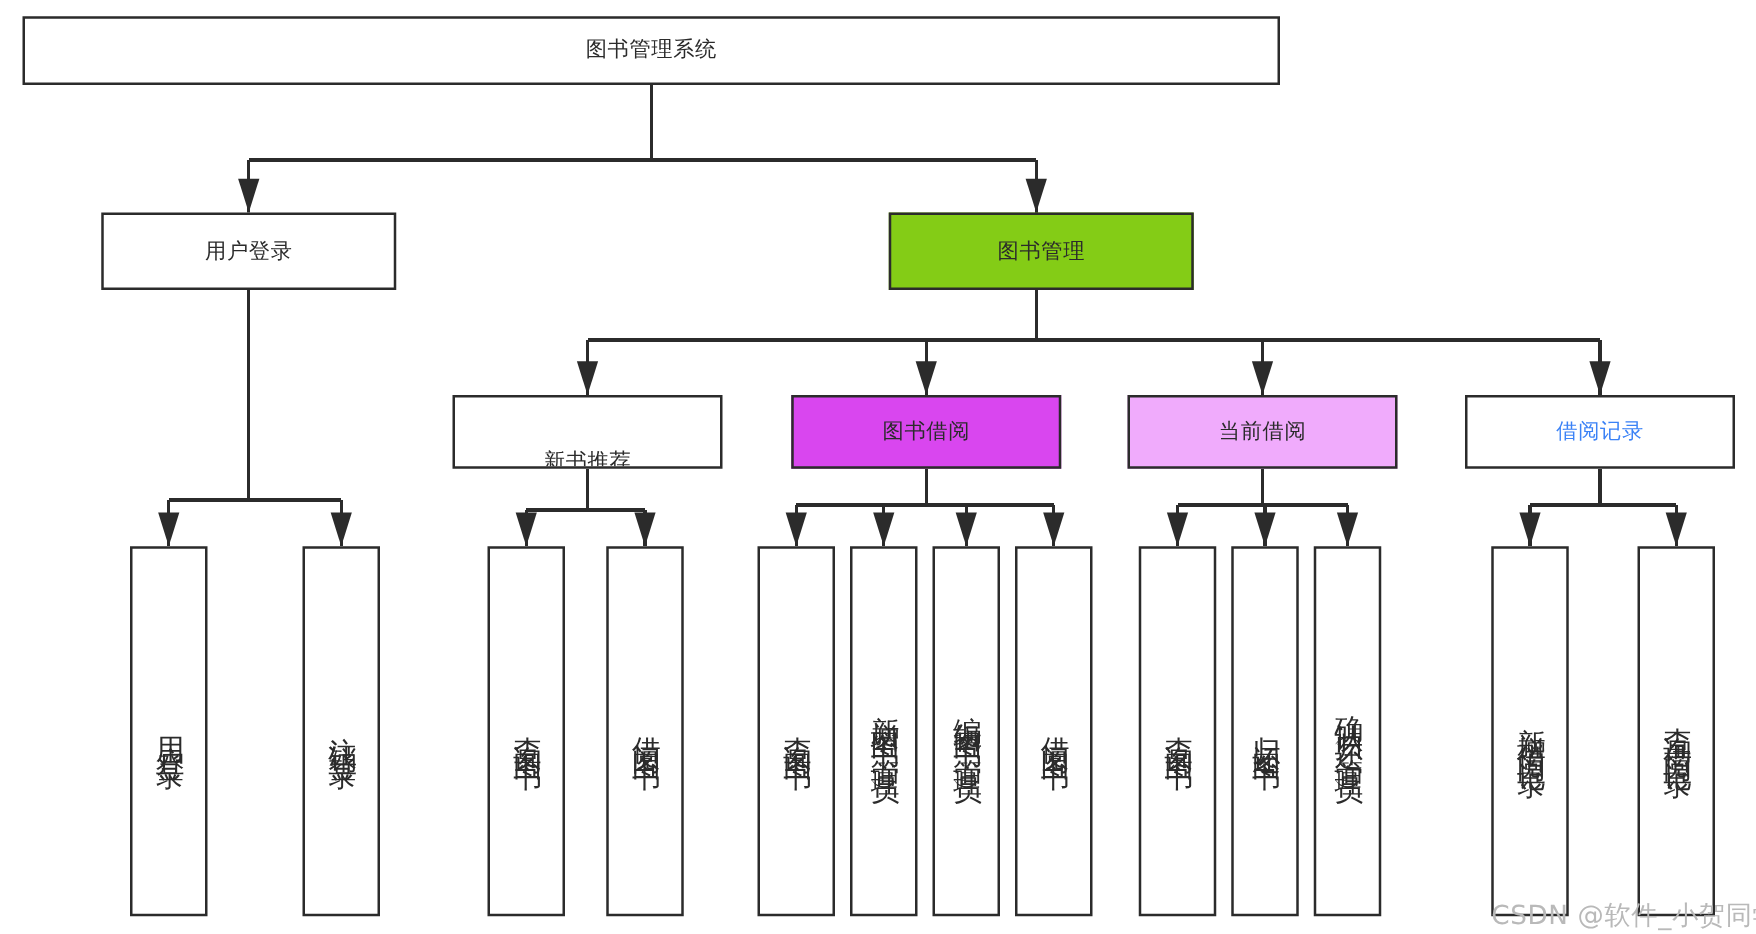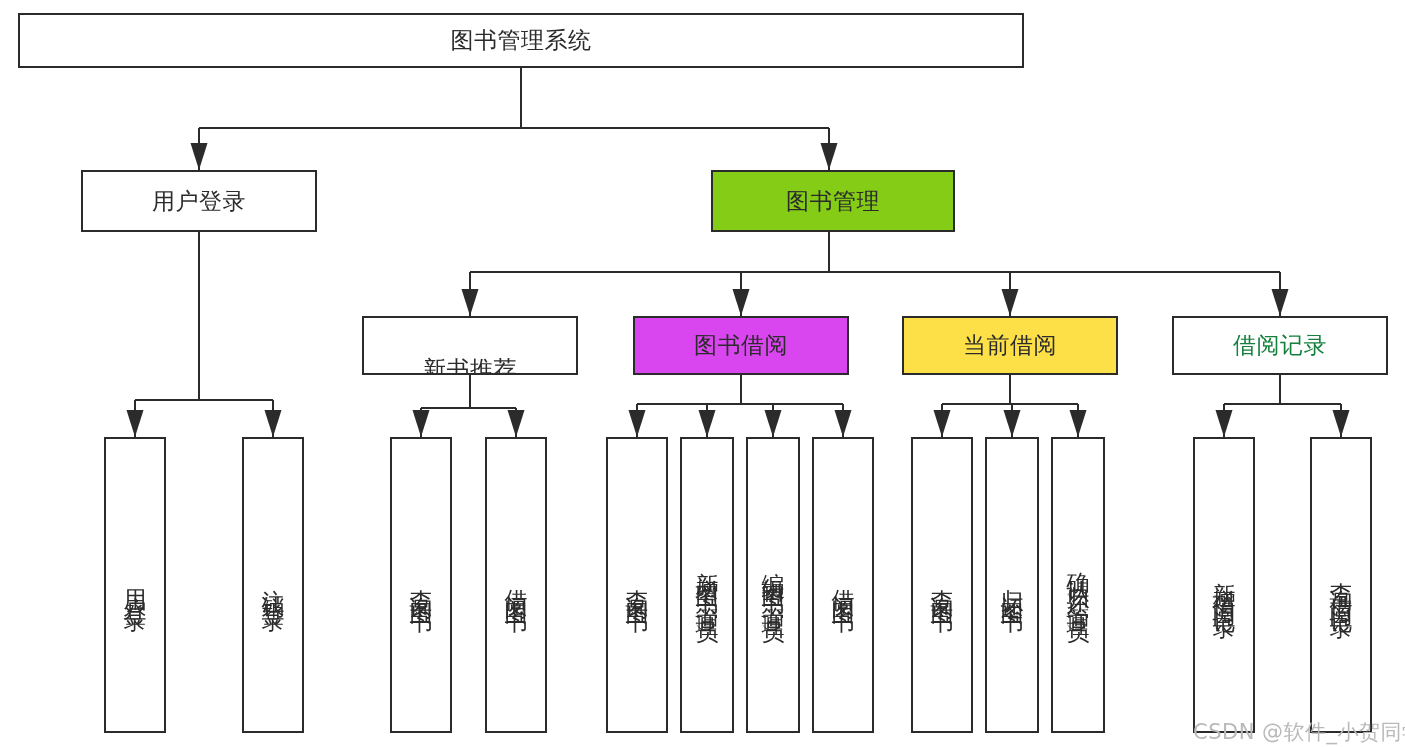--- a/index.html
+++ b/index.html
@@ -35,21 +35,21 @@
     justify-content: center;
     overflow: hidden;
   }
   .node .label {
     color: #2b2b2b;
     line-height: 1.0;
     white-space: nowrap;
     text-align: center;
   }
   .node.h .label {
-    font-size: 23px;
+    font-size: 17px;
     letter-spacing: 0.5px;
   }
   .node.v {
     align-items: center;
     justify-content: center;
   }
   .node.v .label {
     writing-mode: vertical-rl;
     text-orientation: upright;
     font-size: 23px;
@@ -133,25 +133,25 @@
       </div>
       <div class="node h" style="left: 711px; top: 170px; width: 244px; height: 62px; border-color: rgb(43, 43, 43); background: #84cc16;">
         <span class="label" style="color: rgb(43, 43, 43);">图书管理</span>
       </div>
       <div class="node h" style="left: 362px; top: 316px; width: 216px; height: 59px; border-color: rgb(43, 43, 43); background: rgb(255, 255, 255);">
         <span class="label" style="color: rgb(43, 43, 43); margin-top: 48px;">新书推荐</span>
       </div>
       <div class="node h" style="left: 633px; top: 316px; width: 216px; height: 59px; border-color: rgb(43, 43, 43); background: #d946ef;">
         <span class="label" style="color: rgb(43, 43, 43);">图书借阅</span>
       </div>
-      <div class="node h" style="left: 902px; top: 316px; width: 216px; height: 59px; border-color: rgb(43, 43, 43); background: #fde047;">
+      <div class="node h" style="left: 902px; top: 316px; width: 216px; height: 59px; border-color: rgb(43, 43, 43); background: #f0abfc;">
         <span class="label" style="color: rgb(43, 43, 43);">当前借阅</span>
       </div>
       <div class="node h" style="left: 1172px; top: 316px; width: 216px; height: 59px; border-color: rgb(43, 43, 43); background: rgb(255, 255, 255);">
-        <span class="label" style="color: #15803d;">借阅记录</span>
+        <span class="label" style="color: #3b82f6;">借阅记录</span>
       </div>
       <div class="node v" style="left: 104px; top: 437px; width: 62px; height: 296px; border-color: rgb(43, 43, 43); background: rgb(255, 255, 255);">
         <span class="label" style="color: rgb(43, 43, 43);">用户登录</span>
       </div>
       <div class="node v" style="left: 242px; top: 437px; width: 62px; height: 296px; border-color: rgb(43, 43, 43); background: rgb(255, 255, 255);">
         <span class="label" style="color: rgb(43, 43, 43);">注销登录</span>
       </div>
       <div class="node v" style="left: 390px; top: 437px; width: 62px; height: 296px; border-color: rgb(43, 43, 43); background: rgb(255, 255, 255);">
         <span class="label" style="color: rgb(43, 43, 43);">查询图书</span>
       </div>

